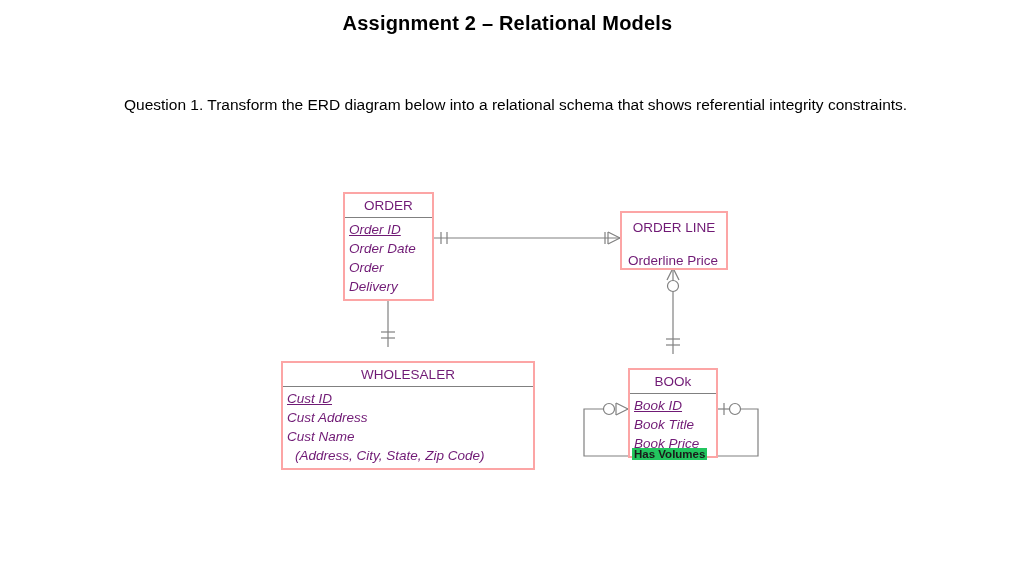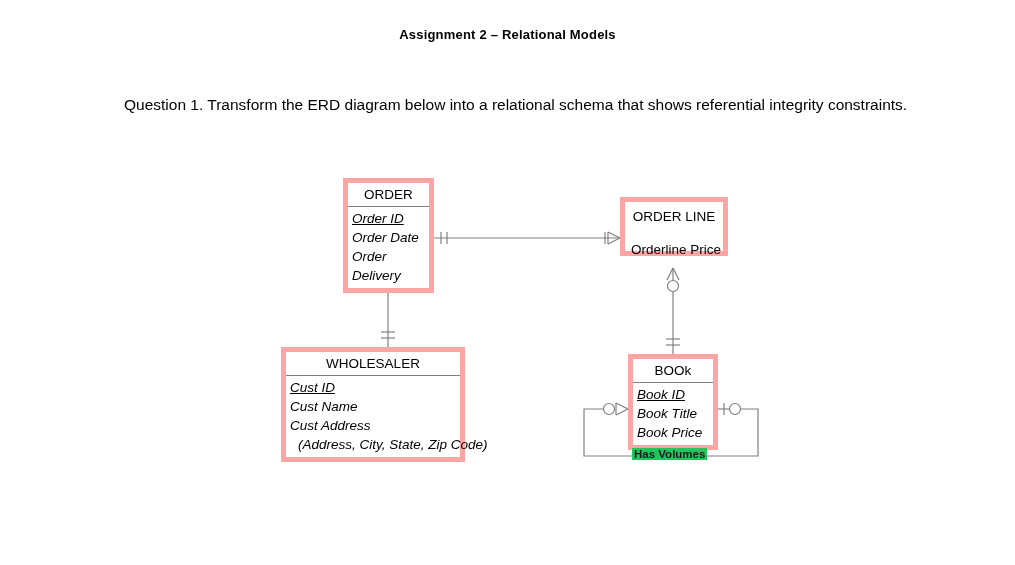--- a/index.html
+++ b/index.html
@@ -13,24 +13,24 @@
     position: relative;
     font-family: "Liberation Sans", sans-serif;
     color: #000000;
     overflow: hidden;
   }
 
   
   .page-title {
     position: absolute;
     left: 0;
-    top: 27px;
+    top: 12px;
     width: 1015px;
     text-align: center;
-    font-size: 13px;
+    font-size: 20px;
     font-weight: bold;
     letter-spacing: 0.2px;
   }
 
   .question-block {
     position: absolute;
     left: 124px;
     top: 93px;
     width: 790px;
     font-size: 15.5px;
@@ -46,25 +46,26 @@
     left: 0;
     top: 150px;
     width: 1015px;
     height: 340px;
   }
 
   
   .entity {
     position: absolute;
     box-sizing: border-box;
-    border: 5px solid #fca5a5;
+    border: 2px solid #fca5a5;
     background: #ffffff;
     font-size: 13.5px;
     line-height: 19px;
-    color: #000000;
+    color: #701a75;
+    margin-top: 14px;
   }
   .entity-title {
     text-align: center;
     padding: 2px 4px 2px 4px;
     font-size: 13.5px;
     white-space: nowrap;
   }
   .entity-title.ruled {
     border-bottom: 1px solid #808080;
   }
@@ -80,21 +81,21 @@
     text-decoration: underline;
   }
   .attr-cont {
     padding: 0 4px 0 12px;
     white-space: nowrap;
   }
 
   
   #entity-order      { left: 343px; top: 28px;  width: 91px;  }
   #entity-order-line { left: 620px; top: 47px;  width: 108px; height: 59px; }
-  #entity-wholesaler { left: 281px; top: 197px; width: 184px; }
+  #entity-wholesaler { left: 281px; top: 197px; width: 254px; }
   #entity-book       { left: 628px; top: 204px; width: 90px;  }
 
   #entity-order-line .ol-title { padding-top: 5px; }
   #entity-order-line .ol-attr  { padding-top: 12px; text-align: left; padding-left: 6px; }
 
   .loop-label {
     position: absolute;
     left: 632px;
     top: 298px;
     font-size: 11.5px;
@@ -199,22 +200,22 @@
 
   <div class="entity" id="entity-order-line">
     <div class="entity-title ol-title">ORDER LINE</div>
     <div class="attr ol-attr"><span>Orderline Price</span></div>
   </div>
 
   <div class="entity" id="entity-wholesaler">
     <div class="entity-title ruled">WHOLESALER</div>
     <div class="entity-attrs">
       <div class="attr pk"><span>Cust ID</span></div>
+      <div class="attr"><span>Cust Address</span></div>
       <div class="attr"><span>Cust Name</span></div>
-      <div class="attr"><span>Cust Address</span></div>
       <div class="attr-cont">(Address, City, State, Zip Code)</div>
     </div>
   </div>
 
   <div class="entity" id="entity-book">
     <div class="entity-title ruled">BOOk</div>
     <div class="entity-attrs">
       <div class="attr pk"><span>Book ID</span></div>
       <div class="attr"><span>Book Title</span></div>
       <div class="attr"><span>Book Price</span></div>

